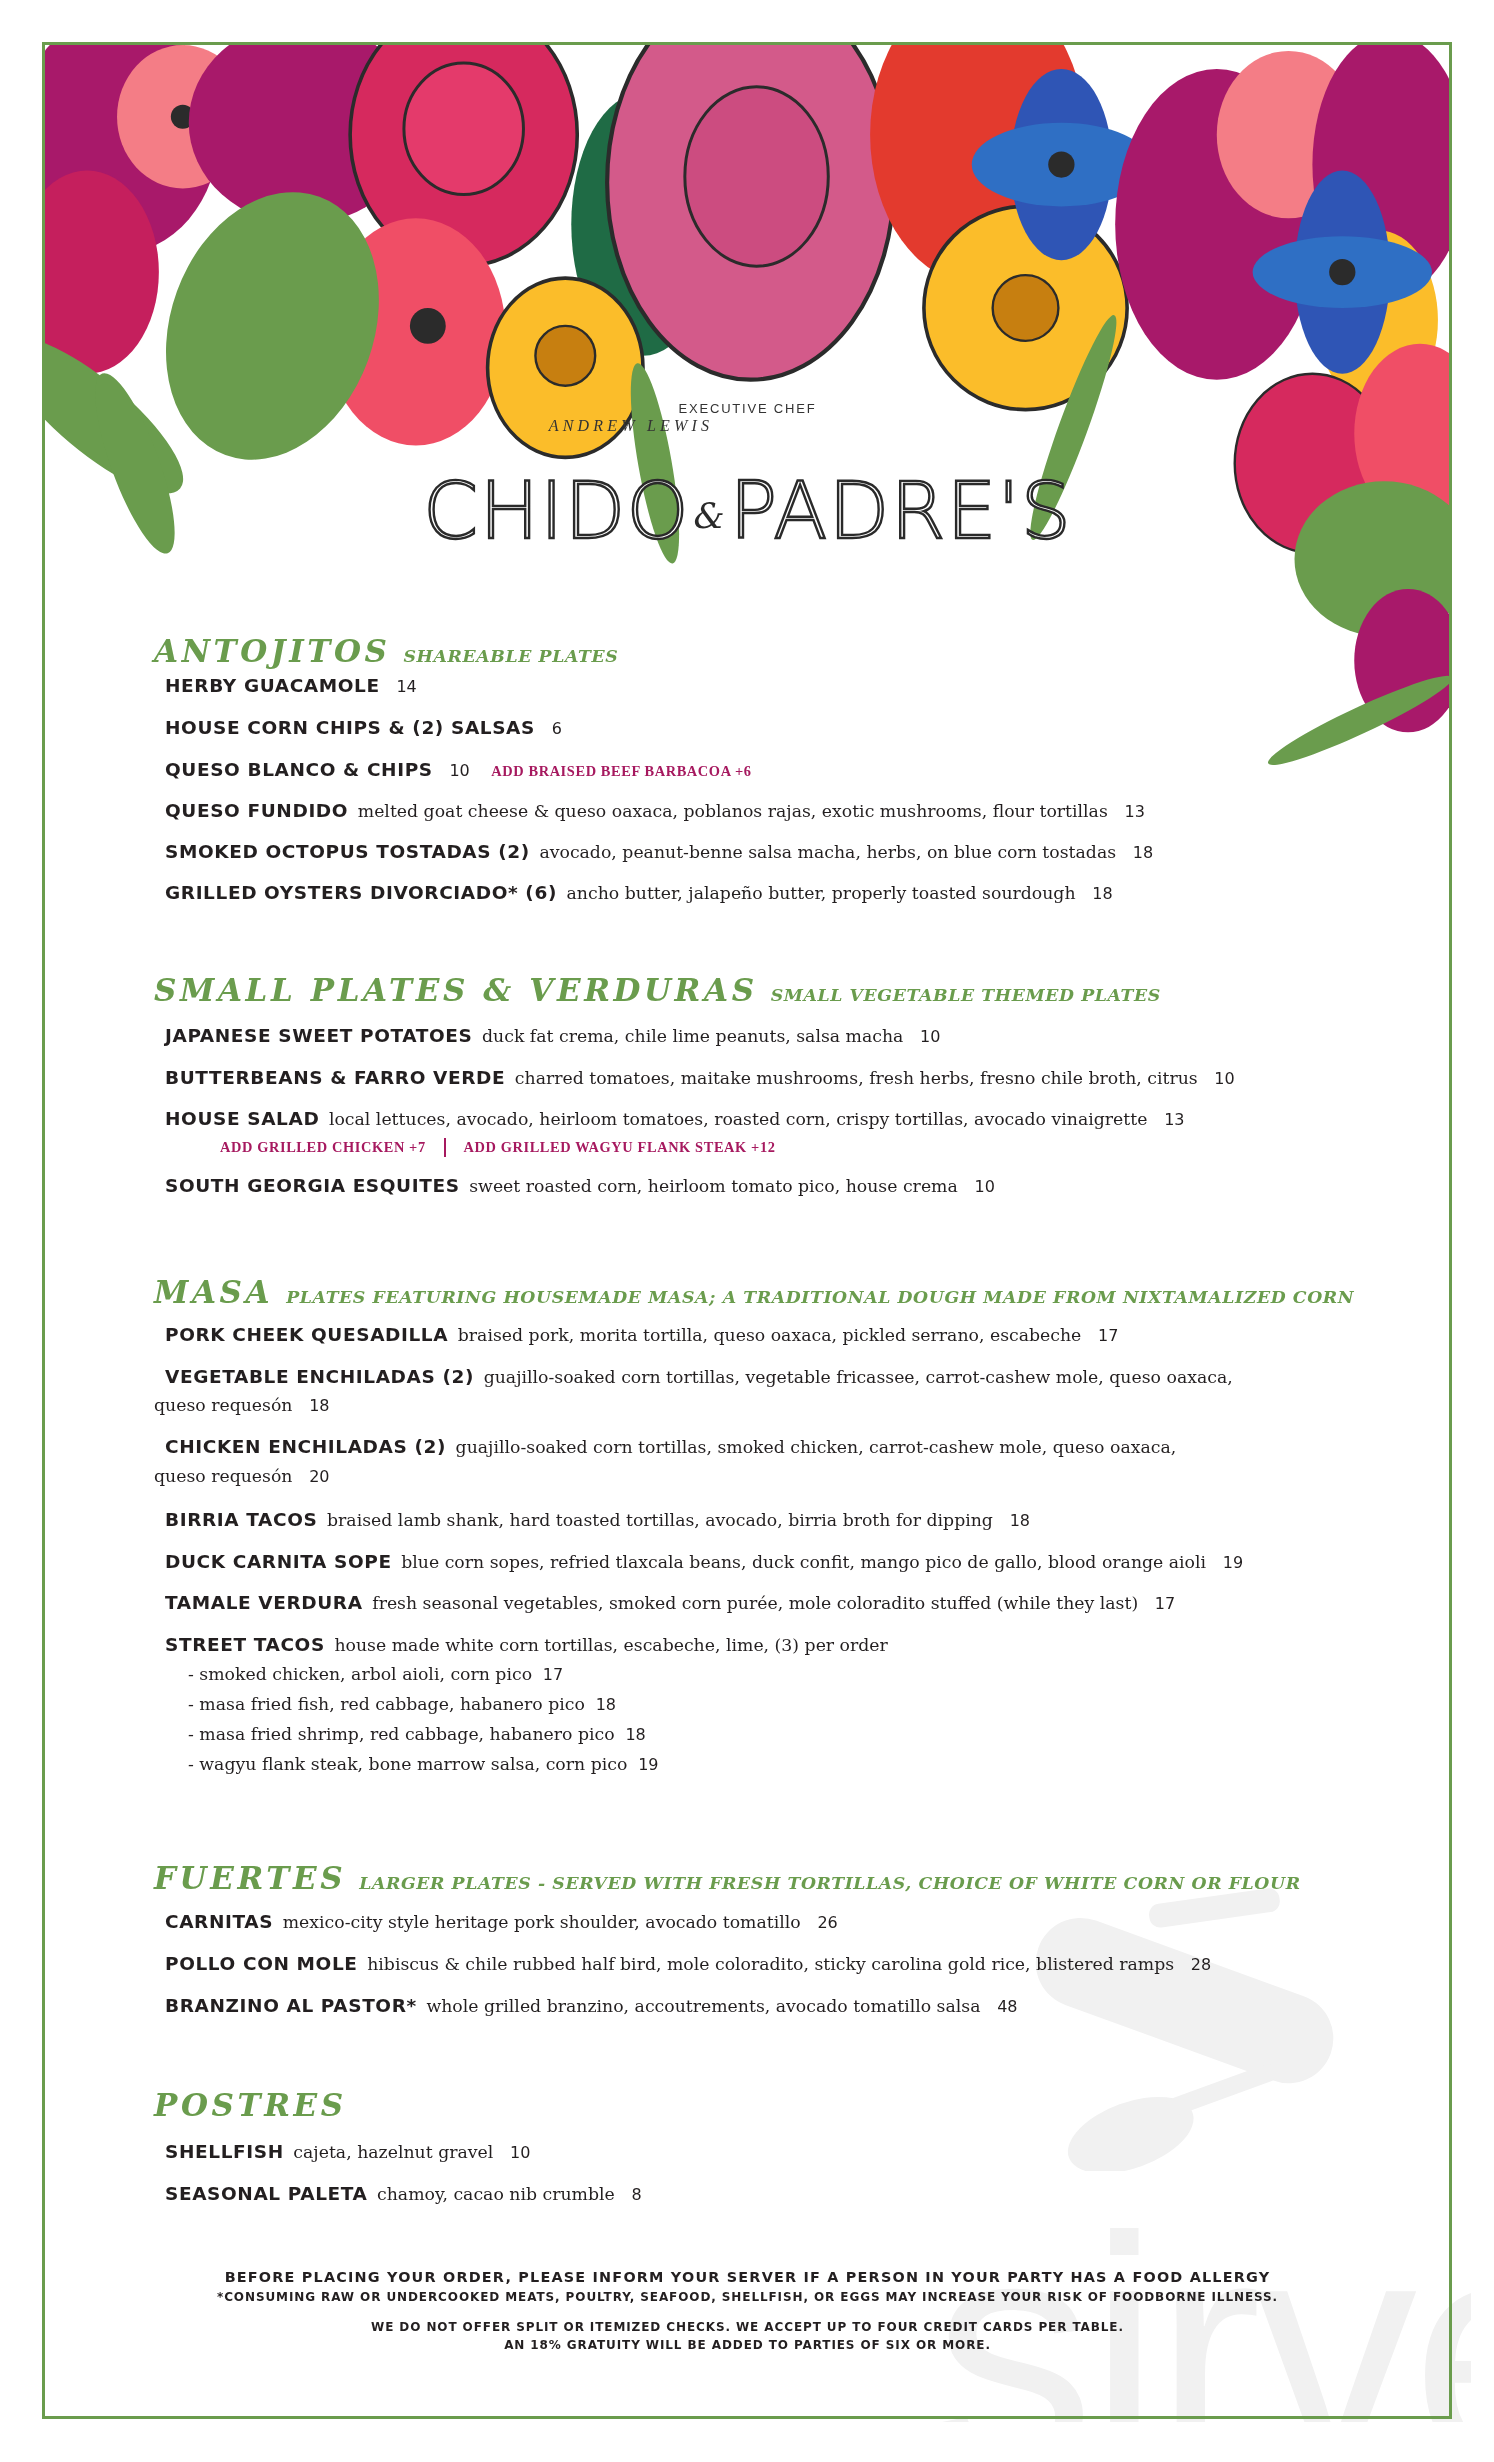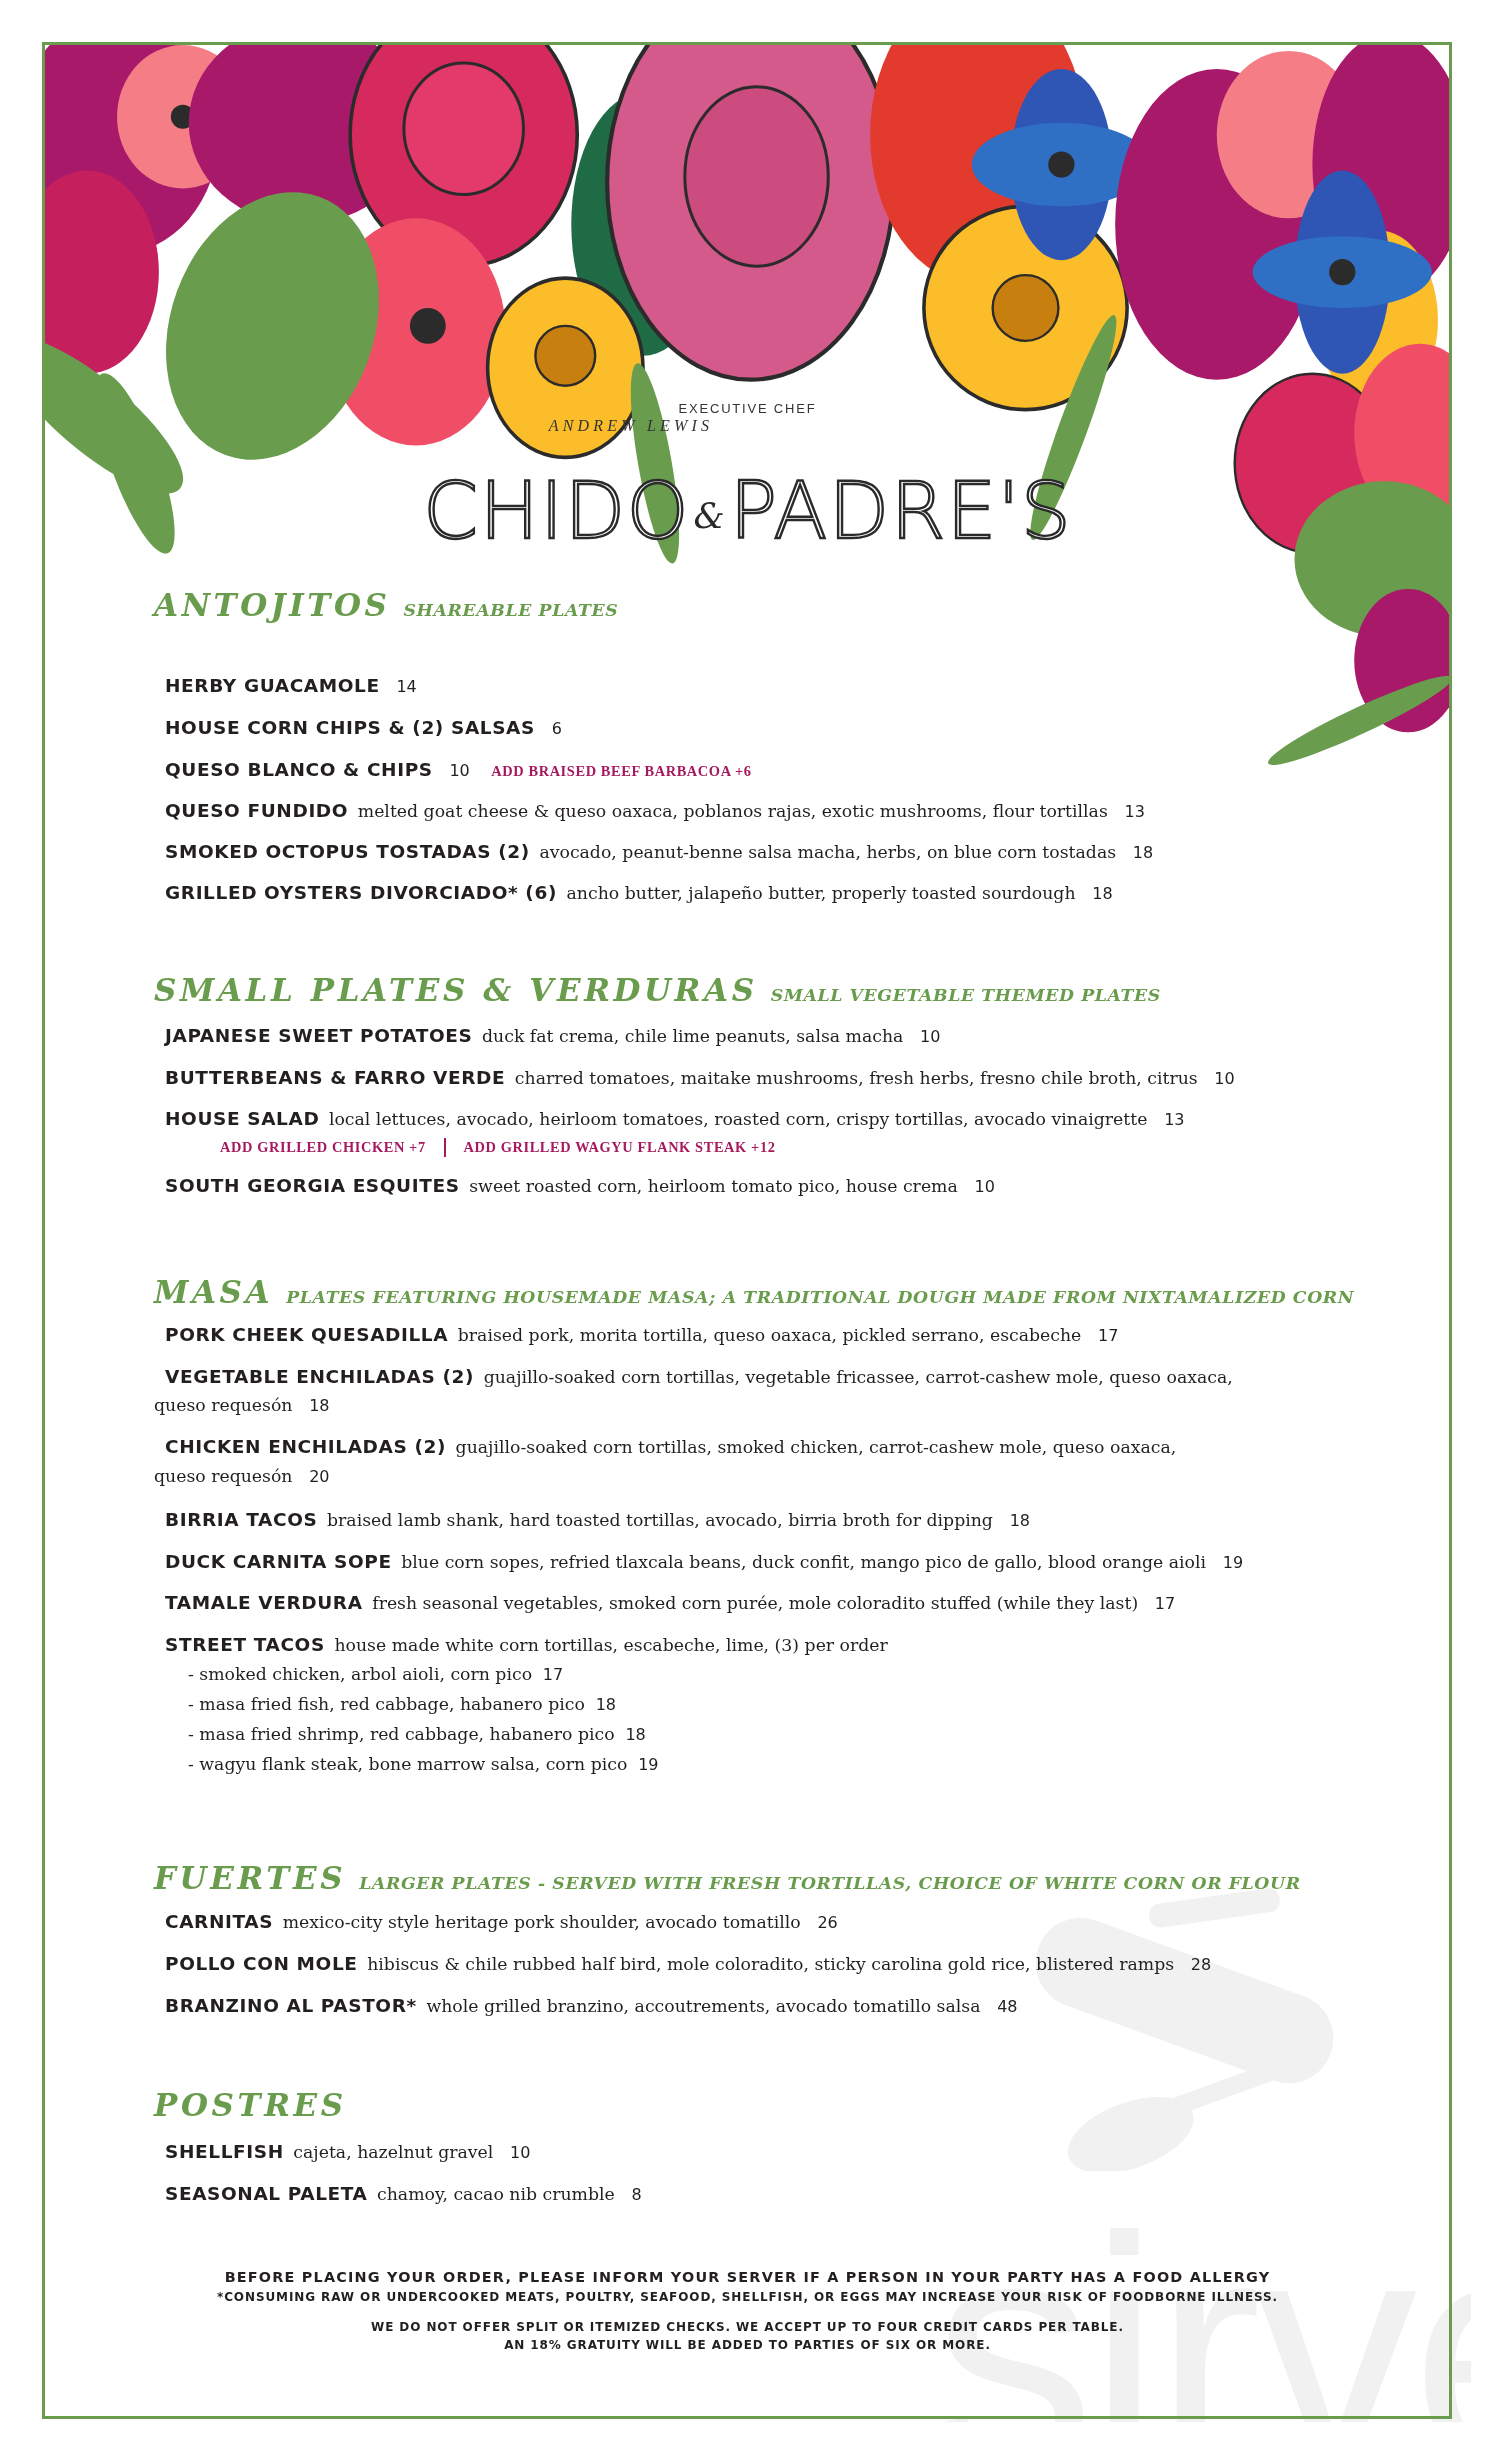--- a/index.html
+++ b/index.html
@@ -89,21 +89,21 @@
 </div>
 
 <div class="frame"></div>
 
 <div class="chef-label">EXECUTIVE CHEF</div>
 <div class="chef-name">ANDREW LEWIS</div>
 <div class="logo">
   <span>CHIDO</span><span class="amp">&amp;</span><span>PADRE'S</span>
 </div>
 
-<div class="sec-title" style="top:590px">
+<div class="sec-title" style="top:636px">
   <span>ANTOJITOS</span><span class="sec-sub">SHAREABLE PLATES</span>
 </div>
 <div class="item" style="top:677px"><span class="nm">HERBY GUACAMOLE</span><span class="pr">14</span></div>
 <div class="item" style="top:719px"><span class="nm">HOUSE CORN CHIPS &amp; (2) SALSAS</span><span class="pr">6</span></div>
 <div class="item" style="top:761px"><span class="nm">QUESO BLANCO &amp; CHIPS</span><span class="pr">10</span><span class="add" style="margin-left:21.5px">ADD BRAISED BEEF BARBACOA +6</span></div>
 <div class="item" style="top:802px"><span class="nm">QUESO FUNDIDO</span><span class="ds">melted goat cheese &amp; queso oaxaca, poblanos rajas, exotic mushrooms, flour tortillas</span><span class="pr">13</span></div>
 <div class="item" style="top:843px"><span class="nm">SMOKED OCTOPUS TOSTADAS (2)</span><span class="ds">avocado, peanut-benne salsa macha, herbs, on blue corn tostadas</span><span class="pr">18</span></div>
 <div class="item" style="top:884px"><span class="nm">GRILLED OYSTERS DIVORCIADO* (6)</span><span class="ds">ancho butter, jalapeño butter, properly toasted sourdough</span><span class="pr">18</span></div>
 
 <div class="sec-title" style="top:975px">

